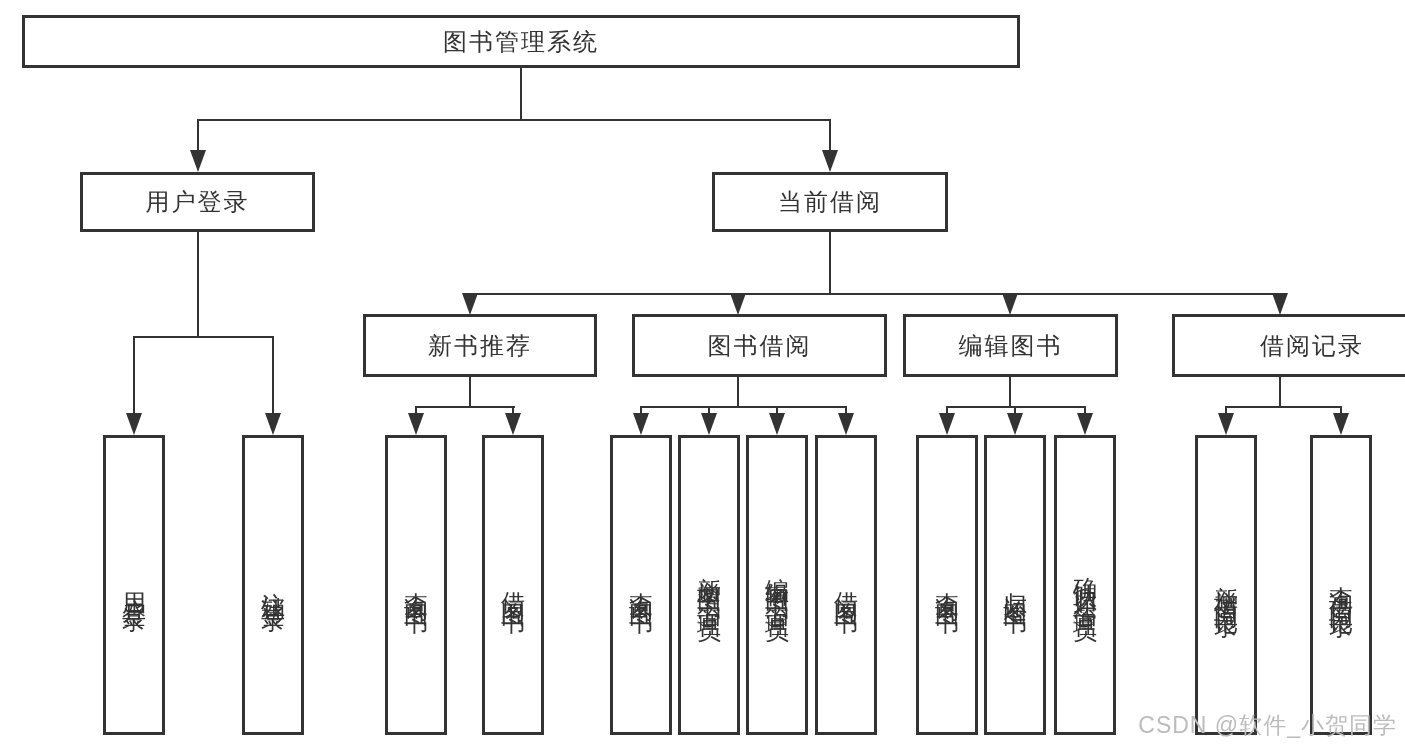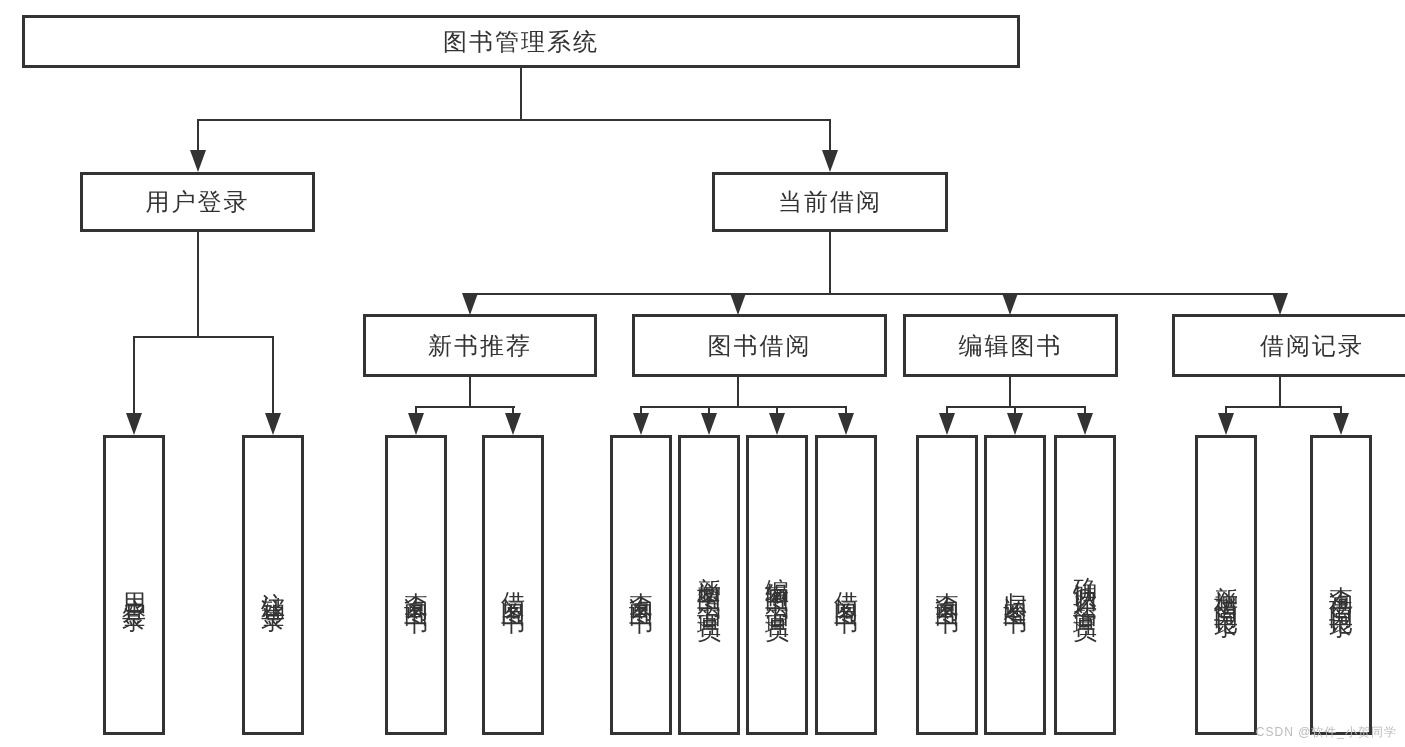--- a/index.html
+++ b/index.html
@@ -45,21 +45,21 @@
   .hline{position:absolute;height:2px;background:var(--line);}
   .arrowhead{
     position:absolute;width:0;height:0;
     border-left:8px solid transparent;
     border-right:8px solid transparent;
     border-top:22px solid var(--line);
   }
   .watermark{
     position:absolute;
     right:8px;bottom:6px;
-    font-size:12px;
+    font-size:23px;
     color:var(--watermark);
     letter-spacing:1px;
     z-index:5;
   }
 </style>
 </head>
 <body>
 
 <div id="canvas">
 

